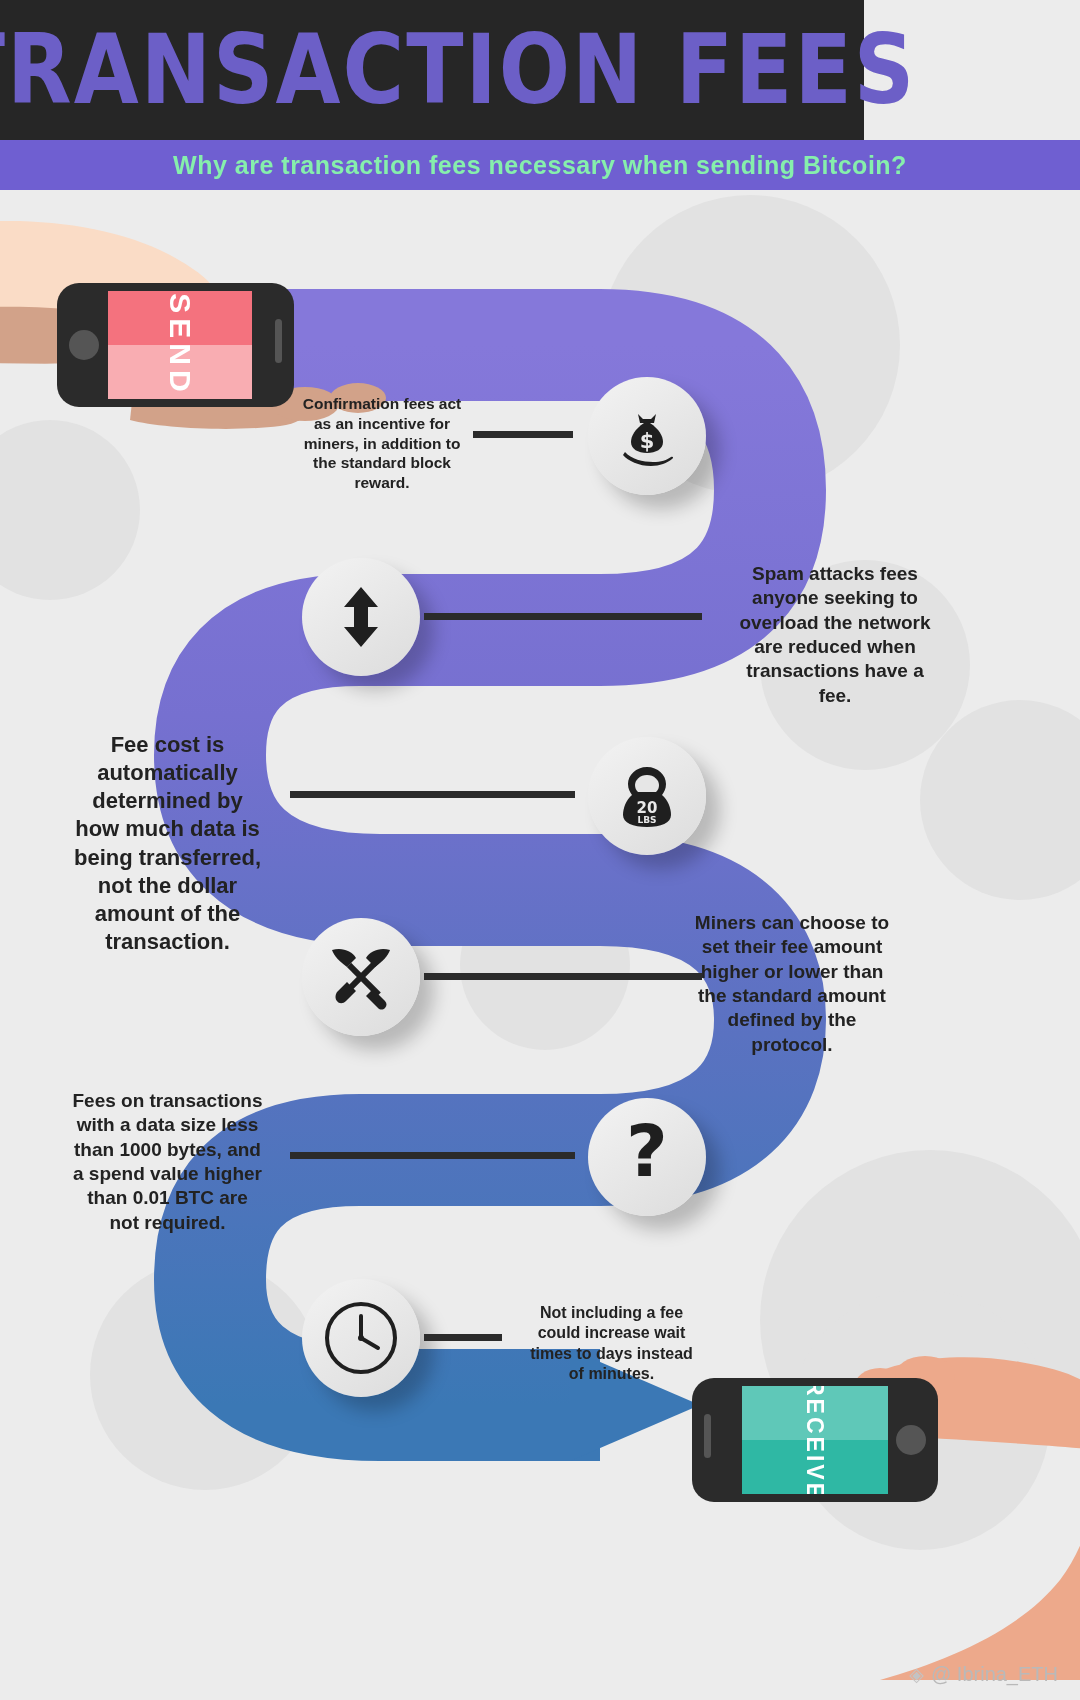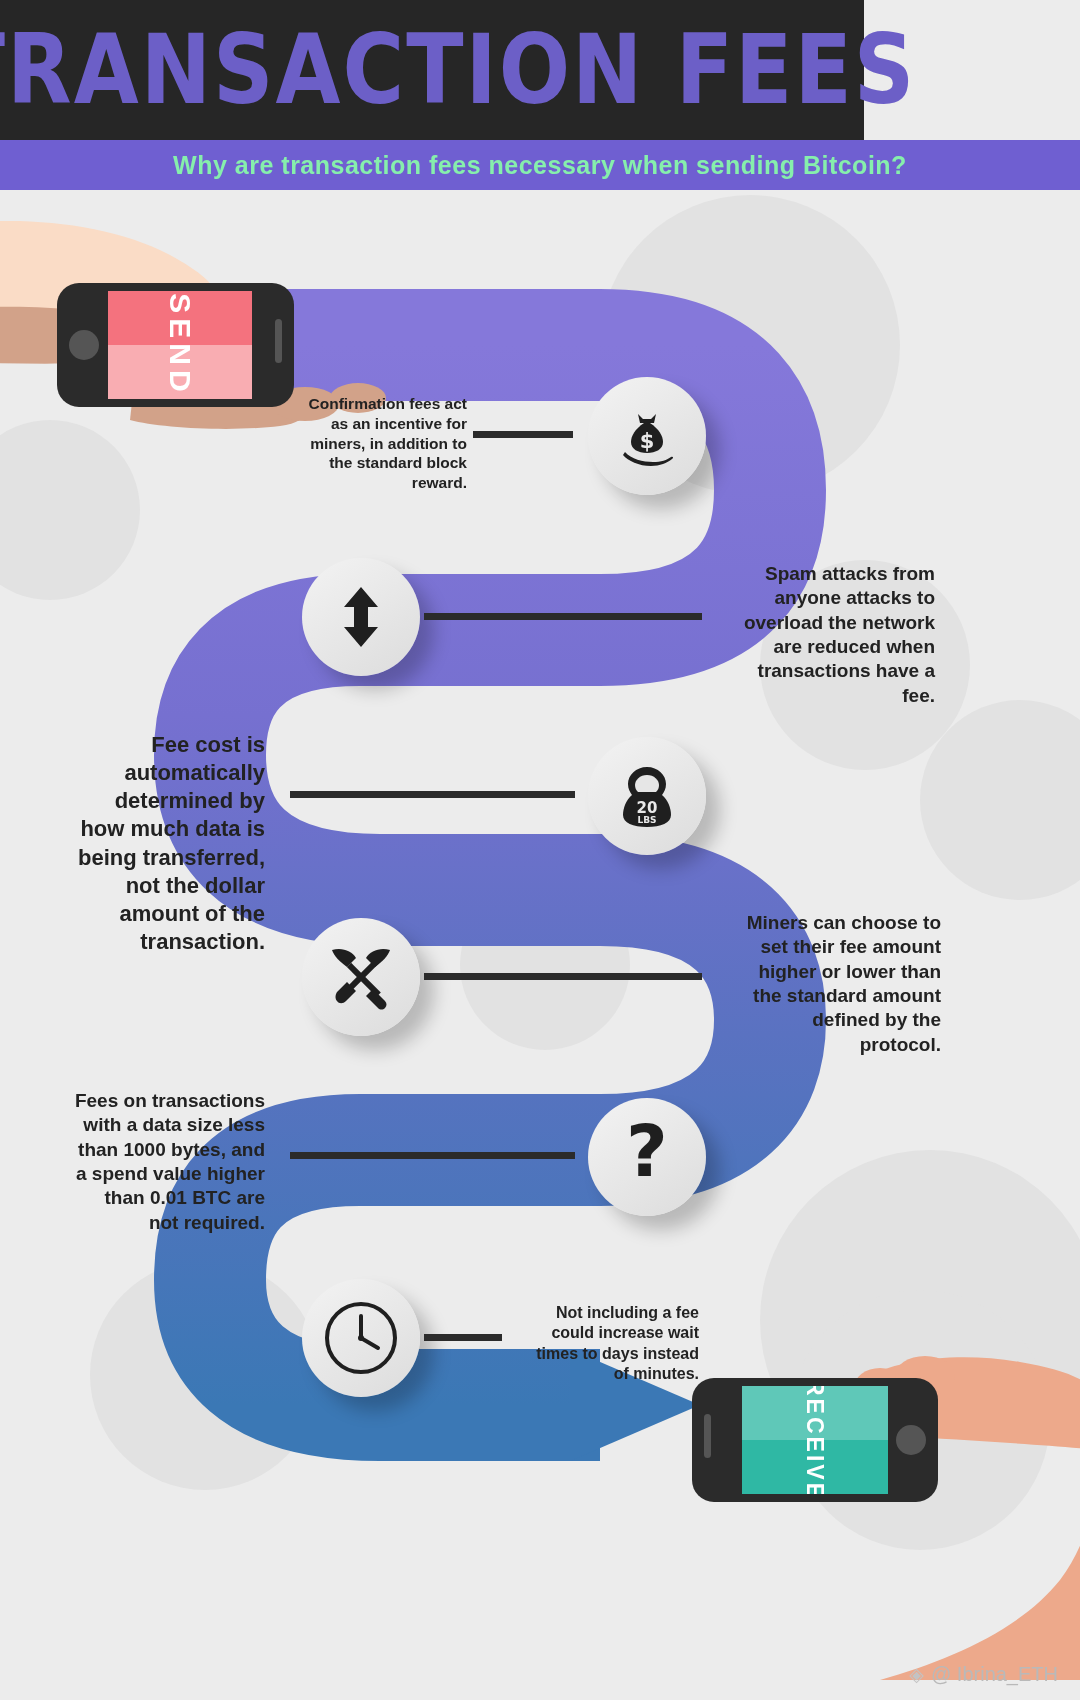--- a/index.html
+++ b/index.html
@@ -79,21 +79,21 @@
   .badge svg { display:block; }
 
   
   .connector { position:absolute; height:7px; background:#2b2b2b; }
 
   
   .callout {
     position:absolute;
     color:#222;
     font-weight:bold;
-    text-align:right;
+    text-align:center;
     line-height:1.28;
   }
 
   
   #watermark {
     position:absolute; right:22px; bottom:14px;
     display:flex; align-items:center; gap:7px;
     color:#b9b9b9; font-size:20px;
   }
   #watermark-logo { font-size:19px; color:#c3c3c3; }
@@ -181,21 +181,21 @@
 </div>
 <div class="connector" style="left:473px;top:431px;width:100px;"></div>
 <div class="callout" style="left:297px;top:394px;width:170px;font-size:15.5px;">Confirmation fees act as an incentive for miners, in addition to the standard block reward.</div>
 
 <div class="badge" style="left:302px;top:558px;">
   <svg width="50" height="64" viewBox="0 0 50 64">
     <polygon points="25,2 42,22 32,22 32,42 42,42 25,62 8,42 18,42 18,22 8,22" fill="#1f1f1f"></polygon>
   </svg>
 </div>
 <div class="connector" style="left:424px;top:613px;width:278px;"></div>
-<div class="callout" style="left:735px;top:562px;width:200px;font-size:19px;">Spam attacks from anyone attacks to overload the network are reduced when transactions have a fee.</div>
+<div class="callout" style="left:735px;top:562px;width:200px;font-size:19px;">Spam attacks fees anyone seeking to overload the network are reduced when transactions have a fee.</div>
 
 <div class="badge" style="left:588px;top:737px;">
   <svg width="66" height="66" viewBox="0 0 66 66">
     <path d="M33 4 c11 0 19 8 19 17 c0 5 -2 8 -4 11 c6 5 9 13 9 20 c0 8 -10 12 -24 12 c-14 0 -24 -4 -24 -12 c0 -7 3 -15 9 -20 c-2 -3 -4 -6 -4 -11 c0 -9 8 -17 19 -17 z" fill="#1f1f1f"></path>
     <path d="M33 12 c7 0 12 5 12 10 c0 3 -1 5 -3 7 h-18 c-2 -2 -3 -4 -3 -7 c0 -5 5 -10 12 -10 z" fill="#e6e6e6"></path>
     <text x="33" y="50" font-family="DejaVu Sans, sans-serif" font-size="15" font-weight="bold" fill="#e9e9e9" text-anchor="middle">20</text>
     <text x="33" y="60" font-family="DejaVu Sans, sans-serif" font-size="9" font-weight="bold" fill="#e9e9e9" text-anchor="middle">LBS</text>
   </svg>
 </div>
 <div class="connector" style="left:290px;top:791px;width:285px;"></div>
@@ -207,21 +207,21 @@
       <rect x="16" y="30" width="42" height="6" transform="rotate(45 33 33)"></rect>
       <rect x="16" y="30" width="42" height="6" transform="rotate(-45 33 33)"></rect>
       <path d="M4 6 c10 -3 20 1 24 8 l-9 9 c-7 -5 -13 -11 -15 -17 z"></path>
       <path d="M62 6 c-10 -3 -20 1 -24 8 l9 9 c7 -5 13 -11 15 -17 z"></path>
       <path d="M45 45 l12 12 c2 2 2 5 0 7 c-2 2 -5 2 -7 0 l-12 -12 z"></path>
       <path d="M9 48 l10 -10 l9 9 l-10 10 c-3 3 -7 3 -9 0 c-2 -2 -2 -6 0 -9 z"></path>
     </g>
   </svg>
 </div>
 <div class="connector" style="left:424px;top:973px;width:278px;"></div>
-<div class="callout" style="left:741px;top:911px;width:200px;font-size:19px;">Miners can choose to set their fee amount higher or lower than the standard amount defined by the protocol.</div>
+<div class="callout" style="left:692px;top:911px;width:200px;font-size:19px;">Miners can choose to set their fee amount higher or lower than the standard amount defined by the protocol.</div>
 
 <div class="badge" style="left:588px;top:1098px;">
   <svg width="48" height="70" viewBox="0 0 48 70">
     <text x="24" y="54" font-family="DejaVu Sans, sans-serif" font-size="72" font-weight="bold" fill="#1f1f1f" text-anchor="middle">?</text>
   </svg>
 </div>
 <div class="connector" style="left:290px;top:1152px;width:285px;"></div>
 <div class="callout" style="left:70px;top:1089px;width:195px;font-size:19px;">Fees on transactions with a data size less than 1000 bytes, and a spend value higher than 0.01 BTC are not required.</div>
 
 <div class="badge" style="left:302px;top:1279px;">

